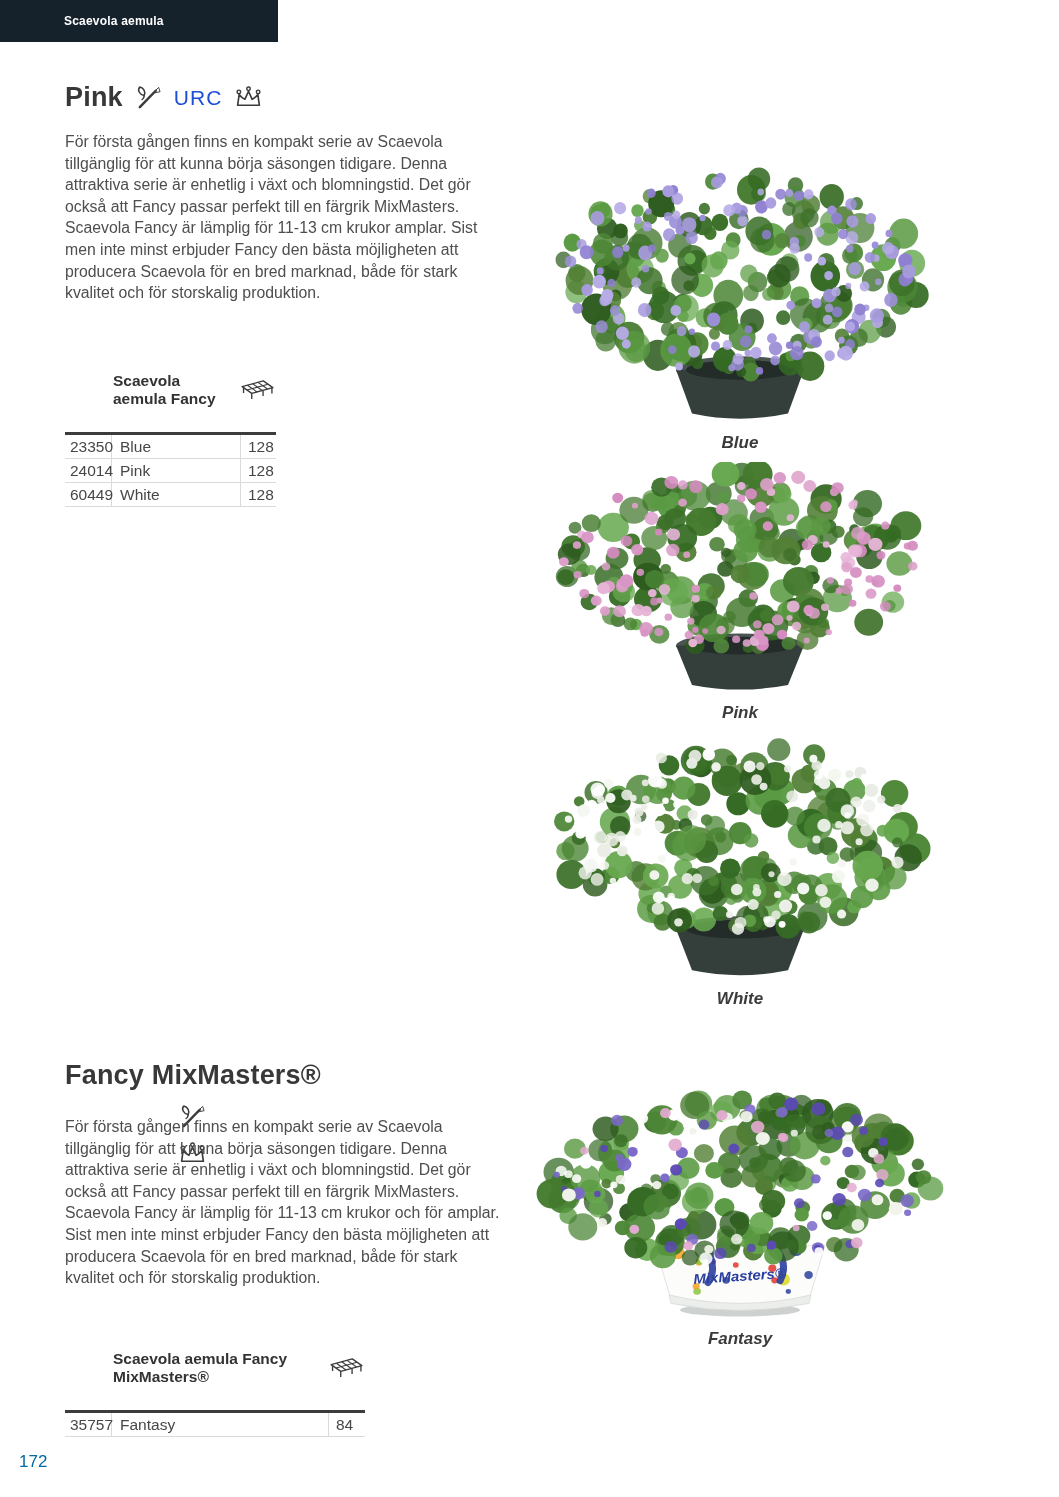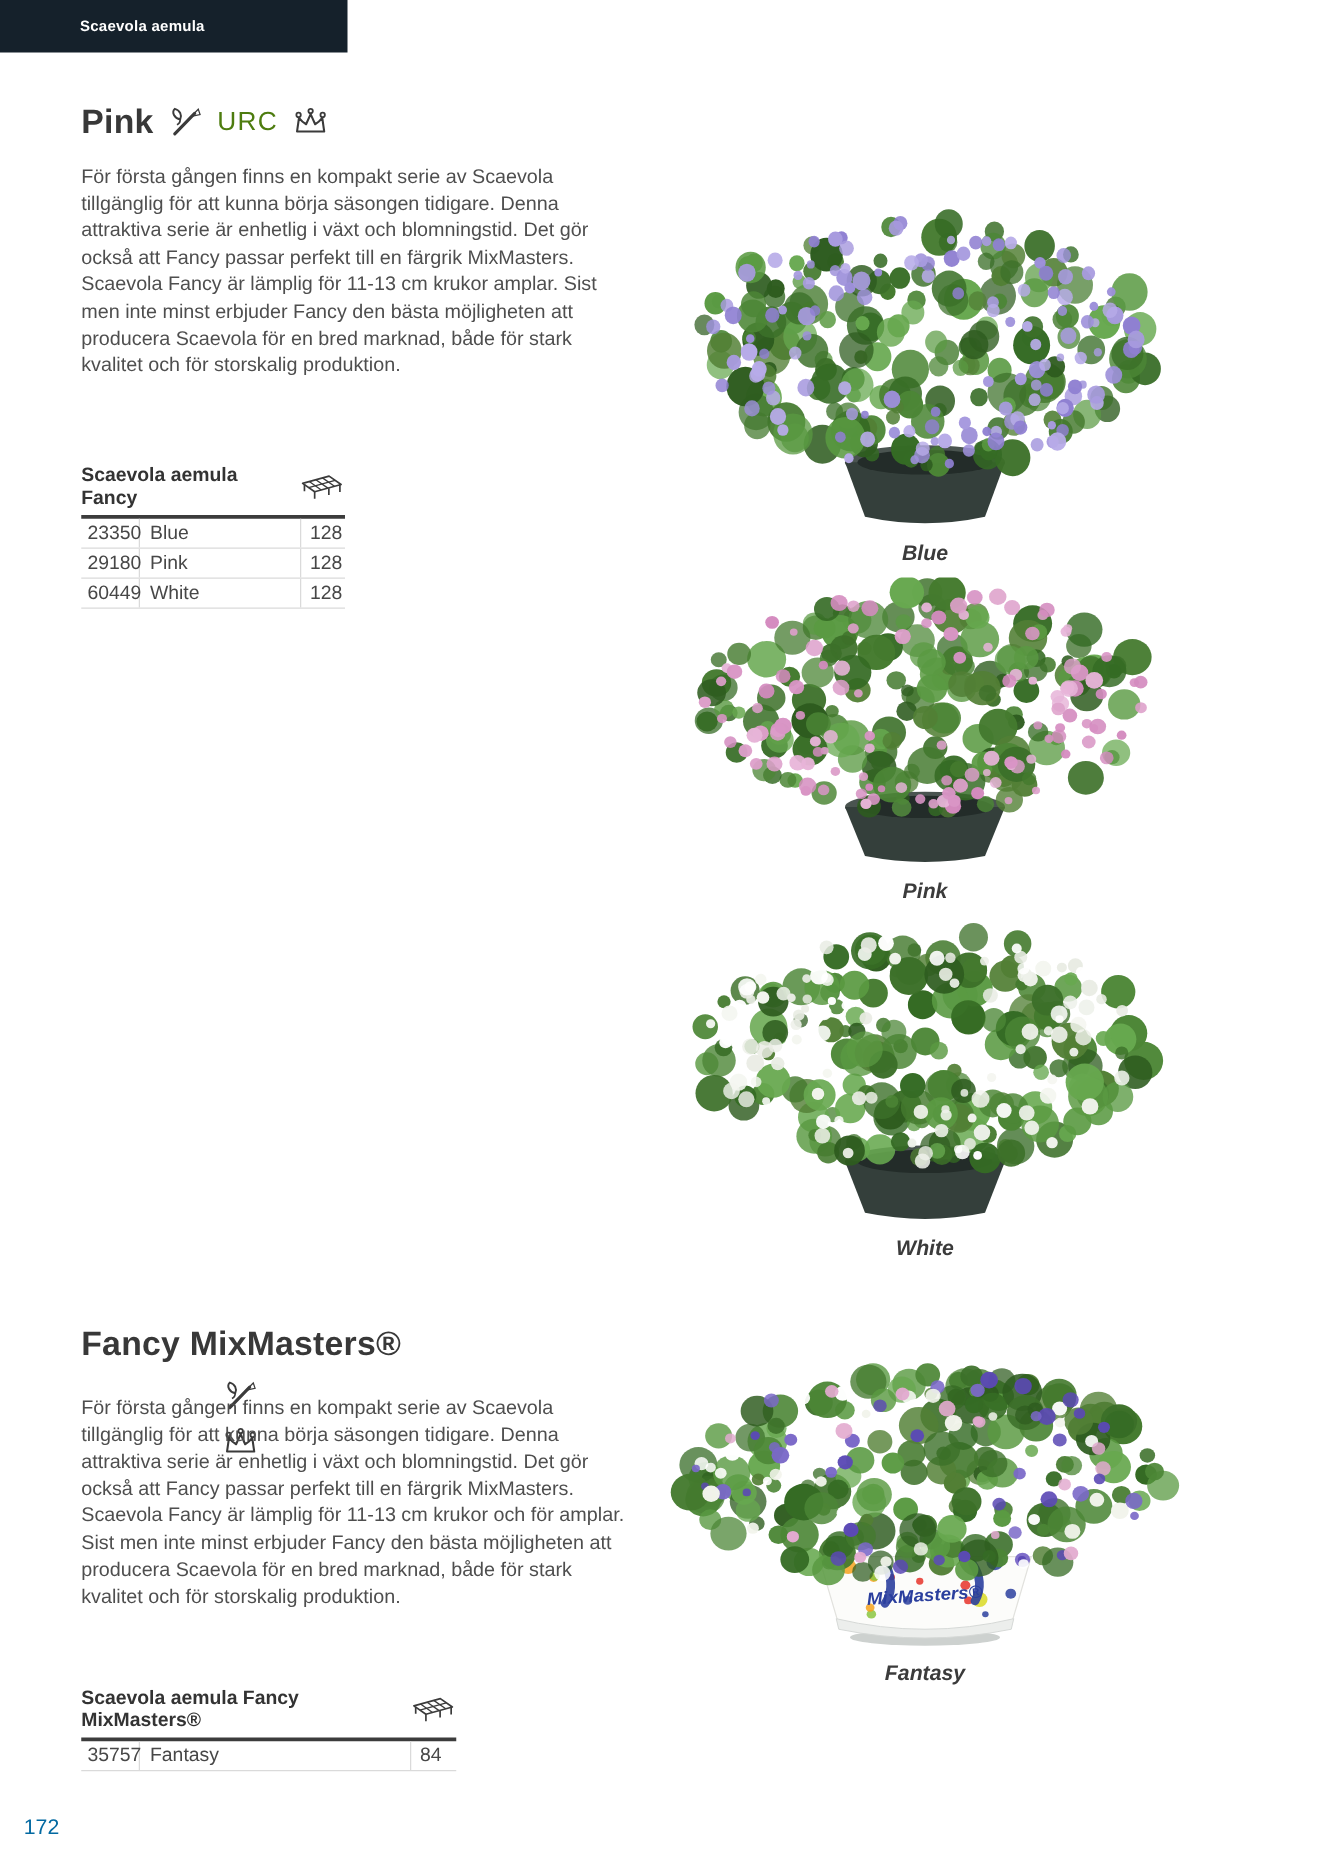--- a/index.html
+++ b/index.html
@@ -5,31 +5,31 @@
   html,body{margin:0;padding:0;background:#ffffff;}
   .page{position:relative;width:1059px;height:1497px;background:#ffffff;overflow:hidden;
         font-family:"Liberation Sans","DejaVu Sans",sans-serif;}
   .topbar{position:absolute;left:0;top:0;width:278px;height:42px;background:#15212b;
           color:#ffffff;display:flex;align-items:center;box-sizing:border-box;
           padding-left:64px;font-weight:bold;font-size:12px;letter-spacing:0.2px;}
   .h1{position:absolute;left:65px;display:flex;align-items:center;gap:12px;
       font-size:27px;font-weight:bold;color:#383838;margin:0;letter-spacing:0.2px;}
   #heading-fancy{top:82px;}
   #heading-mix{top:1060px;flex-direction:column;}
-  .urc{font-size:21px;font-weight:400;color:#4d7c0f;letter-spacing:1px;}
+  .urc{font-size:21px;font-weight:400;color:#1d4ed8;letter-spacing:1px;}
   .ic{flex:0 0 auto;}
   .body{position:absolute;left:65px;width:437px;font-size:15.8px;line-height:21.6px;
         color:#4e4e4e;margin:0;}
   #para-fancy{top:131px;}
   #para-mix{top:1116px;}
   .table{position:absolute;left:65px;font-size:15.5px;color:#474747;}
   #table-fancy{top:372px;width:211px;}
   #table-mix{top:1350px;width:300px;}
   .tcap{display:flex;align-items:center;gap:14px;font-weight:bold;color:#333333;
-        font-size:15.5px;padding-bottom:4px;}
+        font-size:15.5px;padding-bottom:24px;margin-left:48px;}
   .trows{border-top:3px solid #3c3c3c;}
   .trow{display:flex;align-items:stretch;height:23px;border-bottom:1px solid #dadada;}
   .c-id{width:47px;padding-left:5px;border-right:1px solid #dadada;display:flex;align-items:center;box-sizing:border-box;}
   .c-name{flex:1;padding-left:8px;display:flex;align-items:center;}
   .c-qty{width:36px;border-left:1px solid #dadada;padding-left:7px;display:flex;align-items:center;box-sizing:border-box;}
   #table-mix .c-qty{width:37px;}
   .fig{position:absolute;left:535px;width:410px;text-align:center;margin:0;}
   #fig-blue{top:166px;}  #fig-blue  .plant{height:262px;}
   #fig-pink{top:462px;}  #fig-pink  .plant{height:236px;}
   #fig-white{top:737px;} #fig-white .plant{height:247px;}
@@ -77,21 +77,21 @@
         <path d="M4.5,9.8 L4.5,15.5 M13,16 L13,21.8 M34,10.5 L34,16.2 M24.8,13 L24.8,18.8" stroke-width="1.4"></path>
       </svg>
     </div>
     <div class="trows">
         <div class="trow">
           <span class="c-id">23350</span>
           <span class="c-name">Blue</span>
           <span class="c-qty">128</span>
         </div>
         <div class="trow">
-          <span class="c-id">29180</span>
+          <span class="c-id">24014</span>
           <span class="c-name">Pink</span>
           <span class="c-qty">128</span>
         </div>
         <div class="trow">
           <span class="c-id">60449</span>
           <span class="c-name">White</span>
           <span class="c-qty">128</span>
         </div>
       </div>
   </section>

